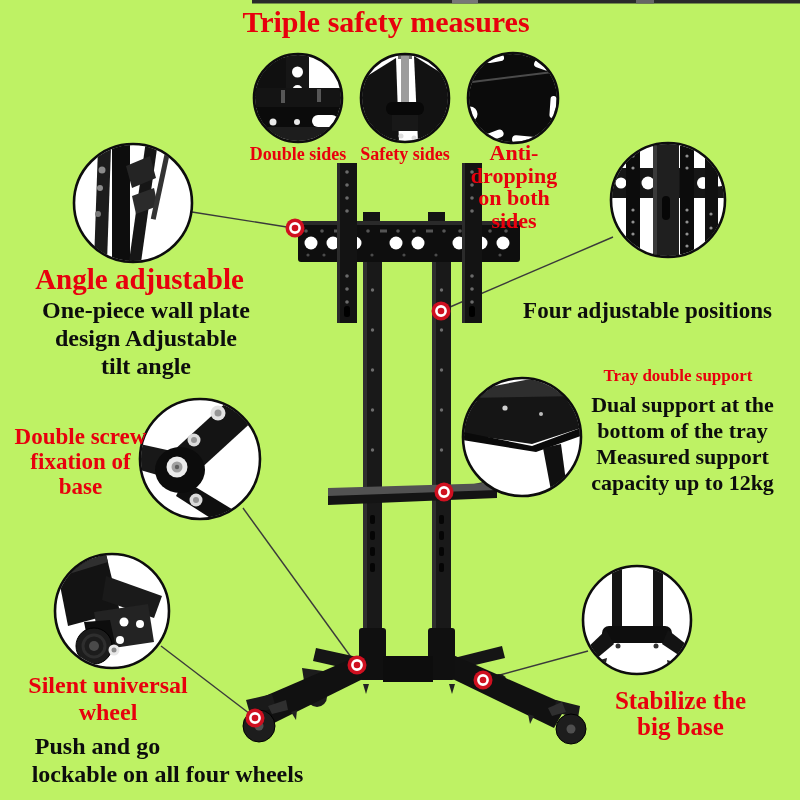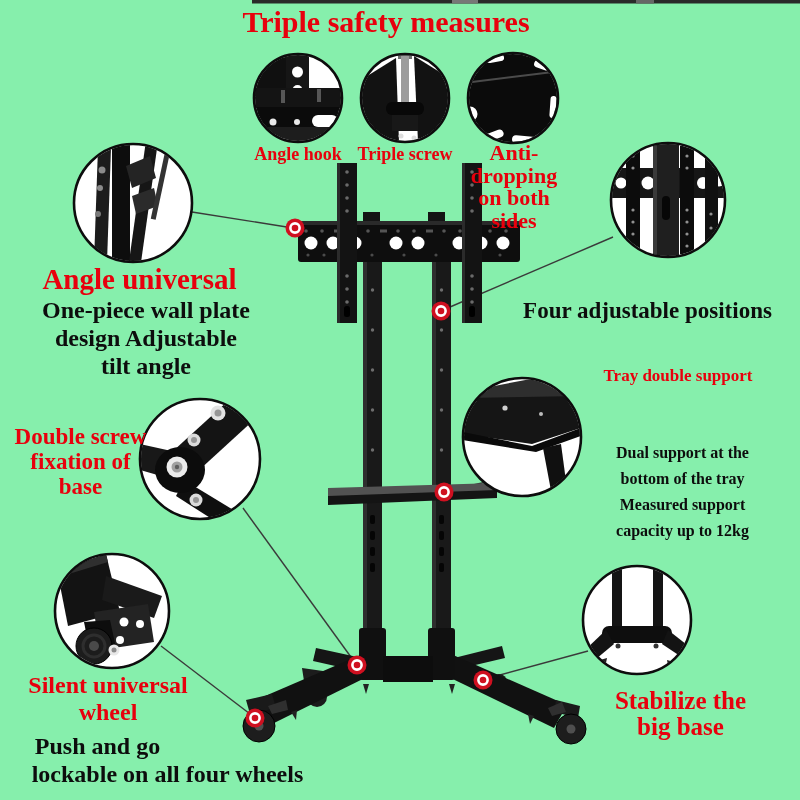--- a/index.html
+++ b/index.html
@@ -1,17 +1,17 @@
 <!DOCTYPE html>
 <html style="--accent-red: #e8000d; --hotspot-red: #cf1020; --text-black: #0d0d0d;"><head>
 <meta charset="utf-8">
 <style>
   html,body{margin:0;padding:0;background:#ffffff;}
   .stage{
-    position:relative;width:800px;height:800px;background:#86efac;overflow:hidden;
+    position:relative;width:800px;height:800px;background:#bef264;overflow:hidden;
     font-family:"Liberation Serif", serif;color:var(--text-black,#0d0d0d);
   }
   .stage svg{position:absolute;left:0;top:0;}
   .t{
     position:absolute;font-weight:bold;text-align:center;white-space:pre-line;
     line-height:1.12;
   }
   .red{color:var(--accent-red,#e8000d);}
   .dotred{fill:var(--hotspot-red,#cf1020);}
 </style>
@@ -398,34 +398,34 @@
     </g>
     <g transform="translate(255,718)">
       <circle r="9.5" class="dotred"></circle>
           <circle r="4.6" fill="none" stroke="#fff" stroke-width="2.6"></circle>
     </g>
   </g>
 </svg>
 
   <div class="t red" style="left:206px;top:5px;width:360px;font-size:30px;">Triple safety measures</div>
 
-  <div class="t red" style="left:248px;top:144px;width:100px;font-size:18px;">Angle hook</div>
-  <div class="t red" style="left:353px;top:144px;width:104px;font-size:18px;">Triple screw</div>
+  <div class="t red" style="left:248px;top:144px;width:100px;font-size:18px;">Double sides</div>
+  <div class="t red" style="left:353px;top:144px;width:104px;font-size:18px;">Safety sides</div>
   <div class="t red" style="left:456px;top:142px;width:116px;font-size:22px;line-height:1.03;">Anti-dropping
 on both sides</div>
 
-  <div class="t red" style="left:12px;top:263px;width:255px;font-size:29px;">Angle universal</div>
+  <div class="t red" style="left:12px;top:263px;width:255px;font-size:29px;">Angle adjustable</div>
   <div class="t" style="left:10px;top:296px;width:272px;font-size:24px;line-height:28px;">One-piece wall plate
 design Adjustable
 tilt angle</div>
 
   <div class="t" style="left:495px;top:298px;width:305px;font-size:23px;">Four adjustable positions</div>
 
   <div class="t red" style="left:558px;top:366px;width:240px;font-size:17px;">Tray double support</div>
-  <div class="t" style="left:565px;top:392px;width:235px;font-size:16px;line-height:26px;margin-top:48px;">Dual support at the
+  <div class="t" style="left:565px;top:392px;width:235px;font-size:22px;line-height:26px;">Dual support at the
 bottom of the tray
 Measured support
 capacity up to 12kg</div>
 
   <div class="t red" style="left:0px;top:424px;width:145px;font-size:23px;line-height:25px;margin-left:8px;">Double screw
 fixation of
 base</div>
 
   <div class="t red" style="left:8px;top:672px;width:200px;font-size:24px;line-height:27px;">Silent universal
 wheel</div>

